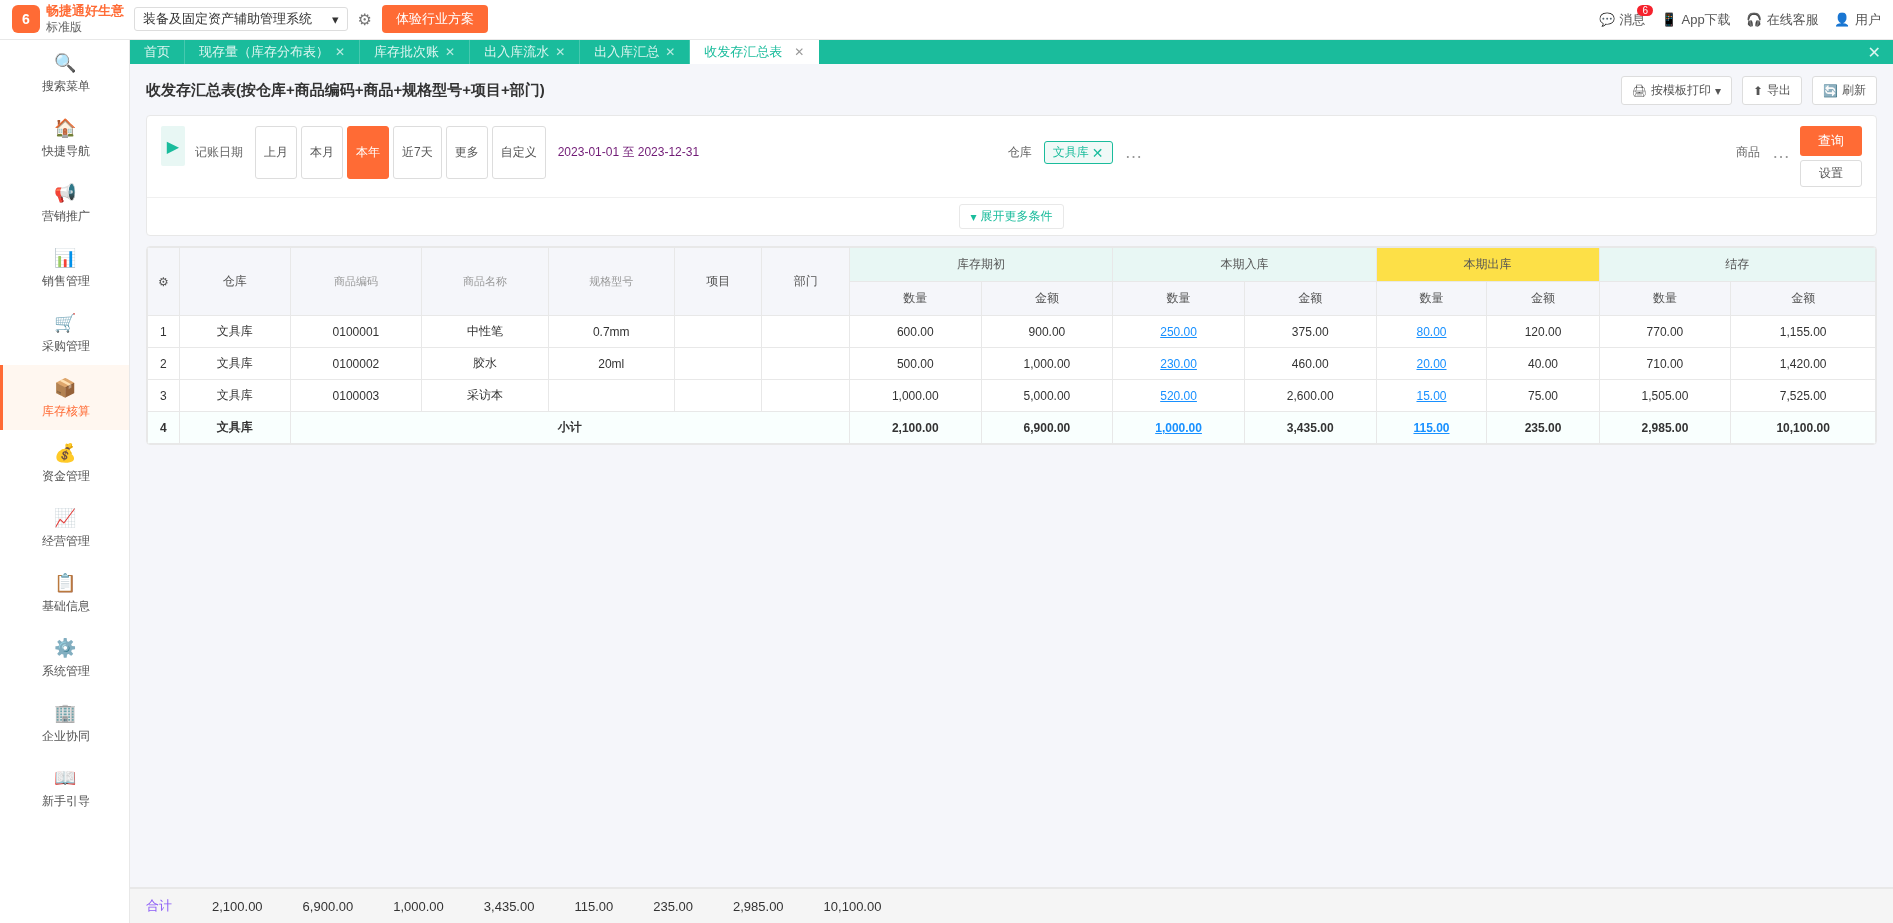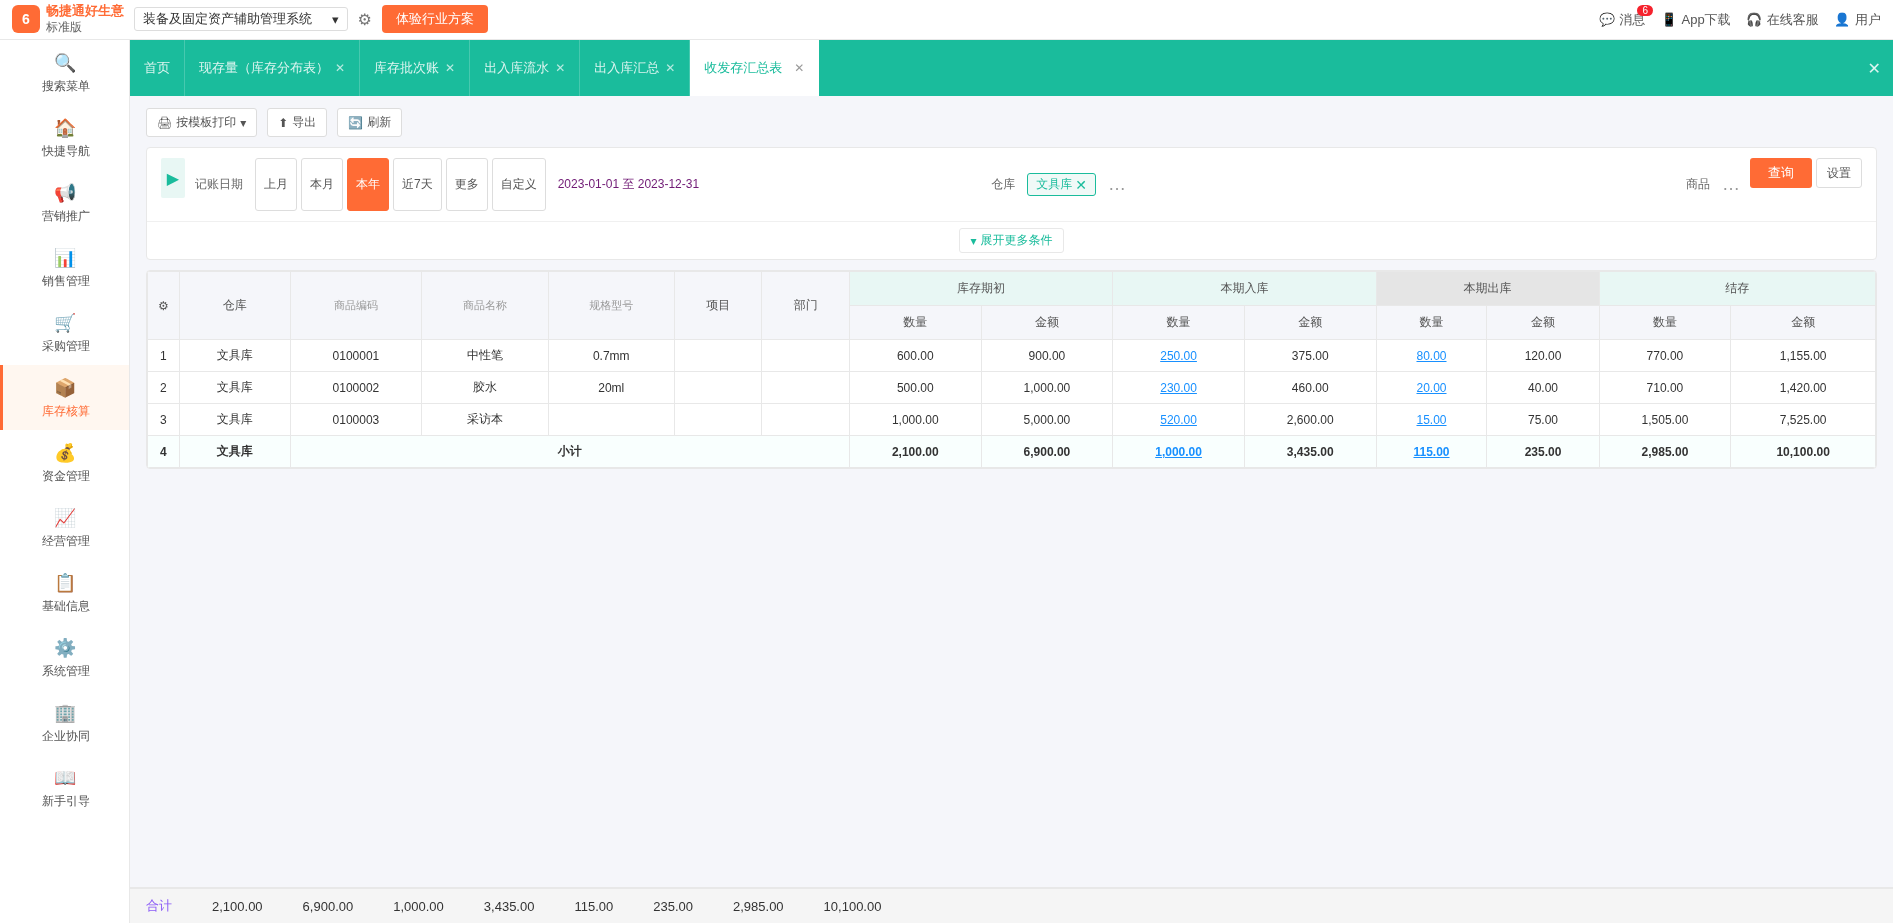--- a/index.html
+++ b/index.html
@@ -24,21 +24,21 @@
     
     .sidebar { width: 130px; background: #fff; border-right: 1px solid #e8e8e8; display: flex; flex-direction: column; flex-shrink: 0; }
     .sidebar-item { display: flex; flex-direction: column; align-items: center; padding: 12px 8px 10px; cursor: pointer; color: #555; font-size: 12px; gap: 4px; border-left: 3px solid transparent; }
     .sidebar-item.active { background: #fff7f0; color: #ff6b35; border-left-color: #ff6b35; }
     .sidebar-item .icon { font-size: 18px; }
 
     
     .content-area { flex: 1; display: flex; flex-direction: column; overflow: hidden; }
 
     
-    .tab-bar { background: #1abc9c; display: flex; align-items: center; height: 56px; flex-shrink: 0; }
+    .tab-bar { background: #1abc9c; display: flex; align-items: center; height: 24px; flex-shrink: 0; }
     .tab { display: flex; align-items: center; padding: 0 14px; height: 100%; color: rgba(255,255,255,0.85); cursor: pointer; font-size: 13px; gap: 6px; border-right: 1px solid rgba(255,255,255,0.2); }
     .tab.active { background: #fff; color: #1abc9c; font-weight: 500; gap: 12px; }
     .tab .close { color: rgba(255,255,255,0.7); font-size: 12px; }
     .tab.active .close { color: #999; }
     .tab-close-all { margin-left: auto; padding: 0 12px; color: rgba(255,255,255,0.85); cursor: pointer; font-size: 16px; }
 
     
     .page-content { flex: 1; background: #f5f6fa; padding: 12px 16px; overflow-y: auto; display: flex; flex-direction: column; gap: 10px; }
 
     
@@ -51,21 +51,21 @@
     .filter-date-btns { display: flex; gap: 4px; }
     .date-btn { padding: 17px 8px; border: 1px solid #ddd; background: #fff; border-radius: 3px; cursor: pointer; font-size: 12px; color: #555; }
     .date-btn.active { background: #ff6b35; color: #fff; border-color: #ff6b35; }
     .date-range { font-size: 12px; color: #701a75; }
     .filter-tag { display: flex; align-items: center; gap: 3px; background: #f0f9f7; border: 1px solid #1abc9c; color: #1abc9c; padding: 2px 8px; border-radius: 3px; font-size: 12px; }
     .filter-tag .tag-close { cursor: pointer; font-size: 14px; color: #1abc9c; }
     .filter-more { color: #999; font-size: 18px; cursor: pointer; }
     .expand-btn { display: flex; align-items: center; gap: 4px; color: #1abc9c; font-size: 12px; cursor: pointer; padding: 3px 10px; border: 1px solid #e8e8e8; background: #fff; border-radius: 3px; }
 
     
-    .query-actions { display: flex; flex-direction: row; gap: 4px; }
+    .query-actions { display: flex; flex-direction: column; gap: 4px; }
     .btn-query { background: #ff6b35; color: white; border: none; padding: 6px 18px; border-radius: 3px; cursor: pointer; font-size: 13px; }
     .btn-settings { background: #fff; color: #555; border: 1px solid #ddd; padding: 4px 10px; border-radius: 3px; cursor: pointer; font-size: 12px; }
 
     
     .table-container { background: #fff; border-radius: 4px; border: 1px solid #e8e8e8; overflow-x: auto; }
     table { width: 100%; border-collapse: collapse; font-size: 12px; }
     thead tr { background: #f5f6fa; }
     th { padding: 8px 10px; text-align: center; border: 1px solid #e8e8e8; color: #555; font-weight: 500; white-space: nowrap; }
     td { padding: 7px 10px; text-align: center; border: 1px solid #e8e8e8; color: #333; white-space: nowrap; }
     .tr-subtotal td { font-weight: bold; background: #f9fffe; }
@@ -206,20 +206,21 @@
       <div class="tab active">
         <span>收发存汇总表</span>
         <span class="close" style="color:#999;">✕</span>
       </div>
       <div class="tab-close-all">✕</div>
     </div>
 
     <div class="page-content">
 
       <div class="page-header">
+        <div class="page-title">收发存汇总表(按仓库+商品编码+商品+规格型号+项目+部门)</div>
         <div class="header-actions">
           <div class="btn-action">
             <span>🖨</span>
             <span>按模板打印</span>
             <span>▾</span>
           </div>
           <div class="btn-action">
             <span>⬆</span>
             <span>导出</span>
           </div>
@@ -276,21 +277,21 @@
             <tr>
               <th rowspan="2" class="settings-icon-cell" style="width:30px;">⚙</th>
               <th rowspan="2">仓库</th>
               <th rowspan="2" style="font-size:11px;color:#999;">商品编码</th>
               <th rowspan="2" style="font-size:11px;color:#999;">商品名称</th>
               <th rowspan="2" style="font-size:11px;color:#999;">规格型号</th>
               <th rowspan="2">项目</th>
               <th rowspan="2">部门</th>
               <th colspan="2" style="background:#e8f7f4;">库存期初</th>
               <th colspan="2" style="background:#e8f7f4;">本期入库</th>
-              <th colspan="2" style="background:#e5e5e5;">本期出库</th>
+              <th colspan="2" style="background:#fde047;">本期出库</th>
               <th colspan="2" style="background:#e8f7f4;">结存</th>
             </tr>
             <tr>
               <th>数量</th>
               <th>金额</th>
               <th>数量</th>
               <th>金额</th>
               <th>数量</th>
               <th>金额</th>
               <th>数量</th>

